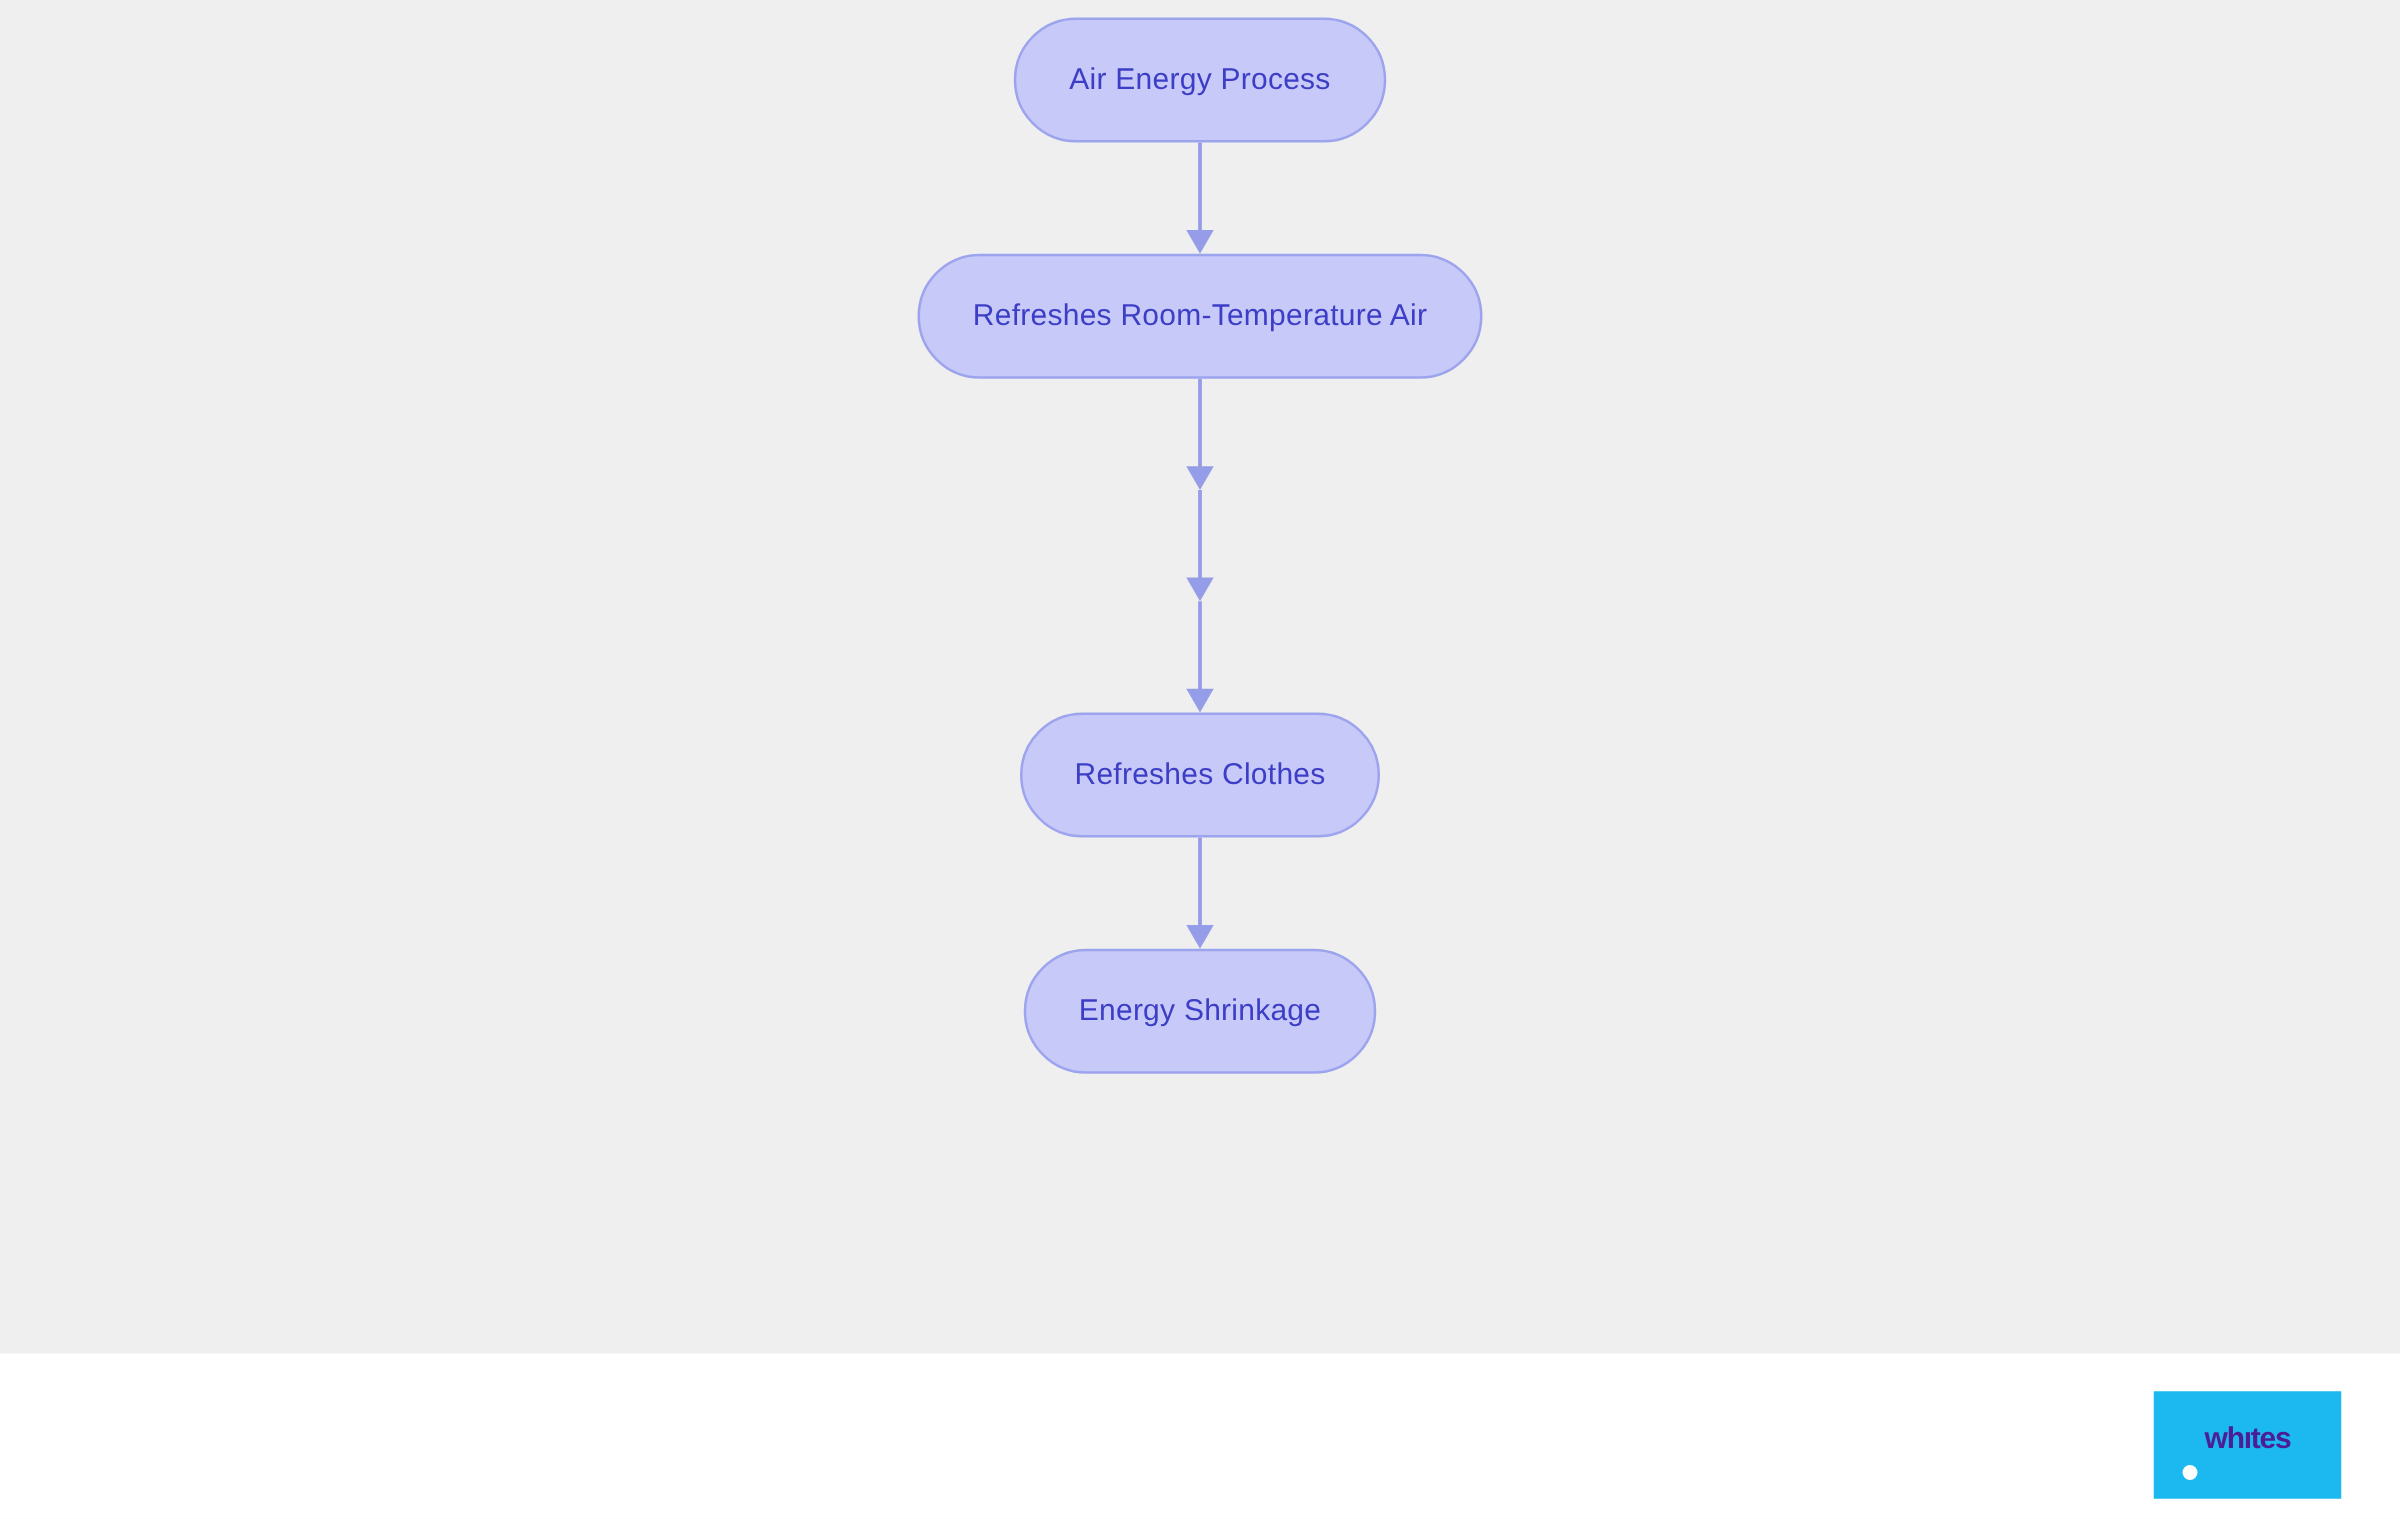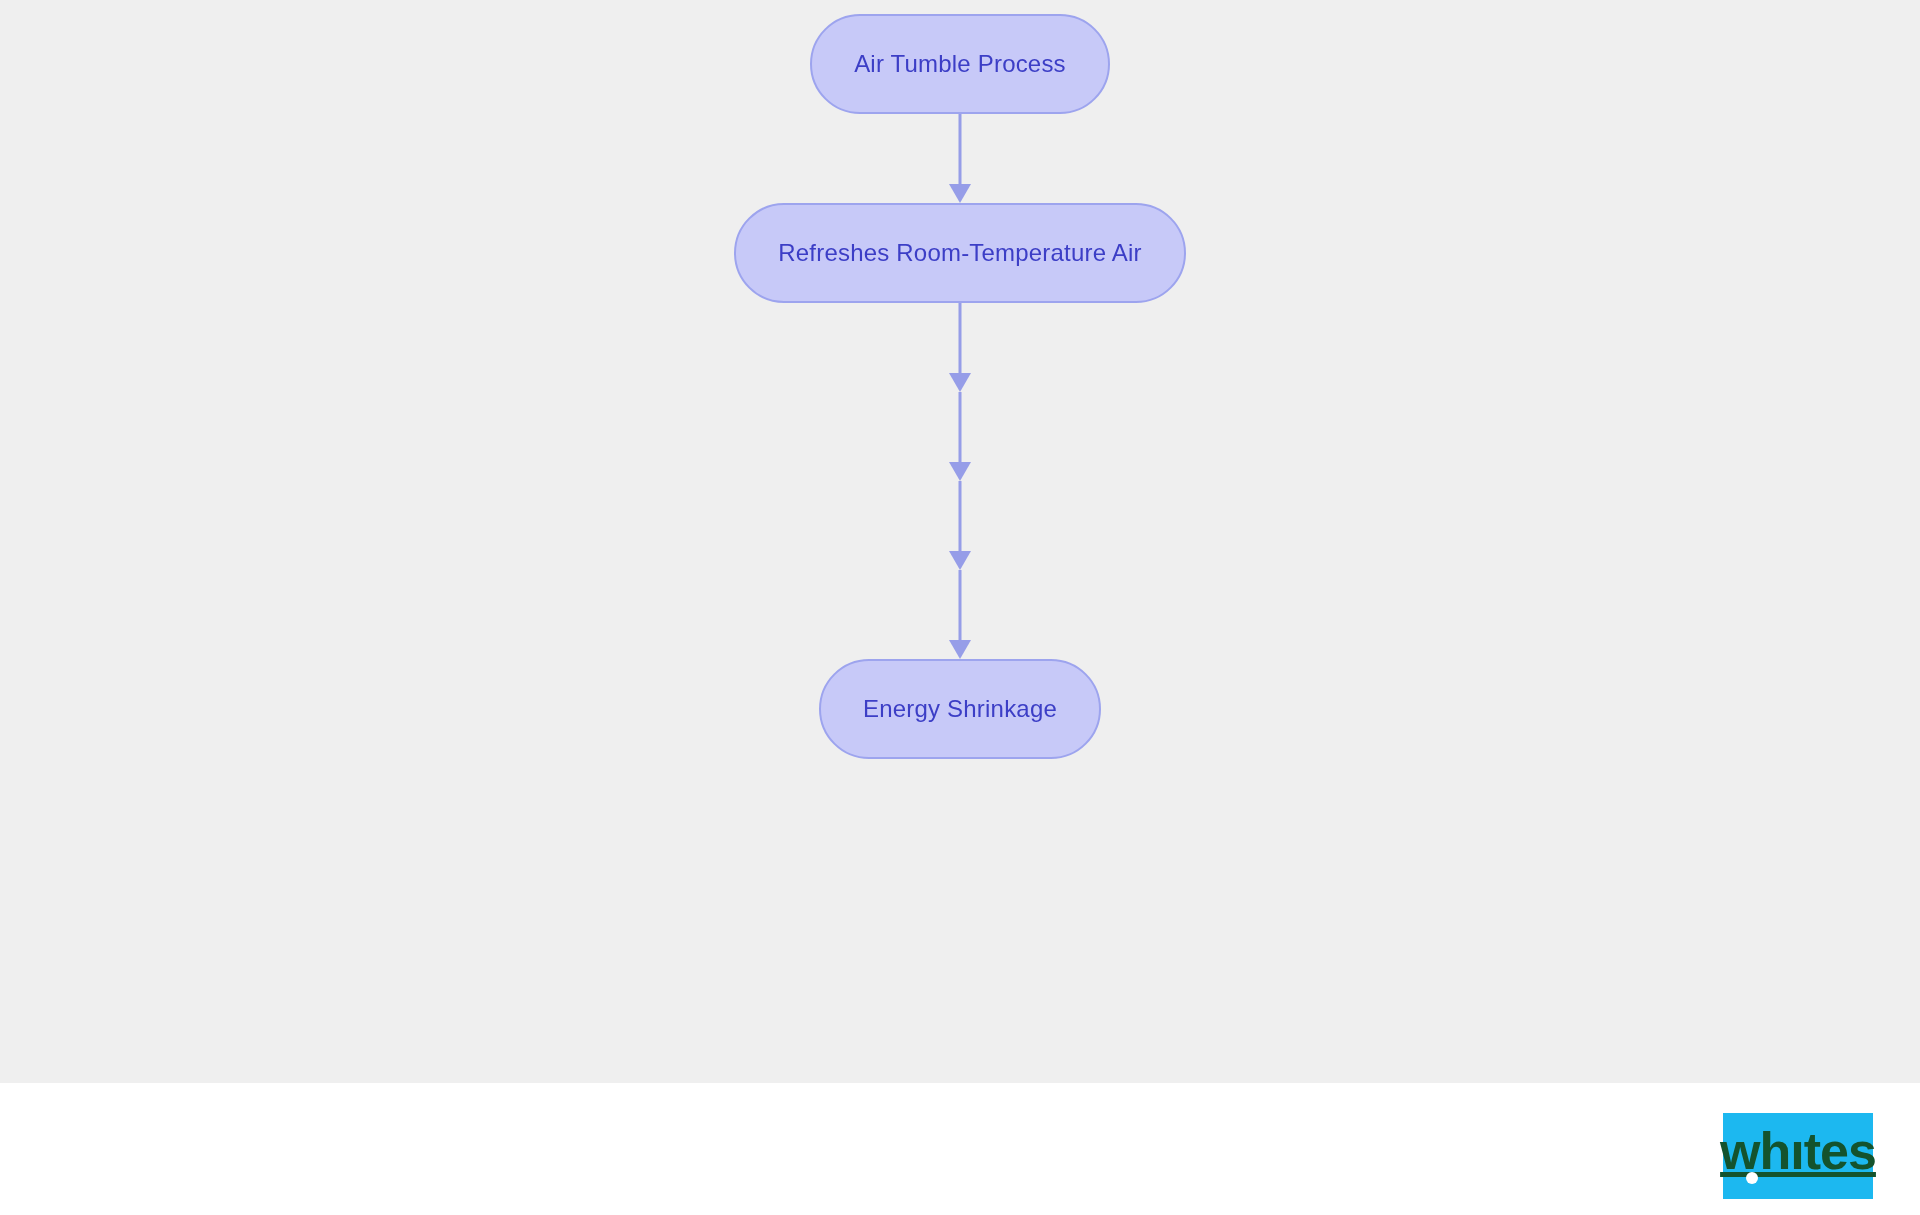--- a/index.html
+++ b/index.html
@@ -83,62 +83,64 @@
     left: 1723px;
     top: 30px;
     width: 150px;
     height: 86px;
     background: #1cb8f0;
     display: flex;
     align-items: center;
     justify-content: center;
   }
   .logo-text {
-    color: #14532d;
+    color: #4c1d95;
     font-weight: 700;
-    font-size: 52px;
+    font-size: 24px;
     line-height: 1;
     letter-spacing: -1px;
     padding-bottom: 10px;
-    text-decoration: underline;
   }
   .logo-dot {
     position: absolute;
     left: 23px;
     top: 59px;
     width: 12px;
     height: 12px;
     border-radius: 50%;
     background: #ffffff;
   }
 </style>
 </head>
 <body>
 
 <div class="stage">
   <div class="flow">
 
     <div class="node">
-      <span>Air Tumble Process</span>
+      <span>Air Energy Process</span>
     </div>
 
     <div class="connector"></div>
 
     <div class="node">
       <span>Refreshes Room-Temperature Air</span>
     </div>
 
     <div class="connector"></div>
 
 
     <div class="connector"></div>
 
 
     <div class="connector"></div>
 
+    <div class="node">
+      <span>Refreshes Clothes</span>
+    </div>
 
     <div class="connector"></div>
 
     <div class="node">
       <span>Energy Shrinkage</span>
     </div>
 
   </div>
 </div>
 

